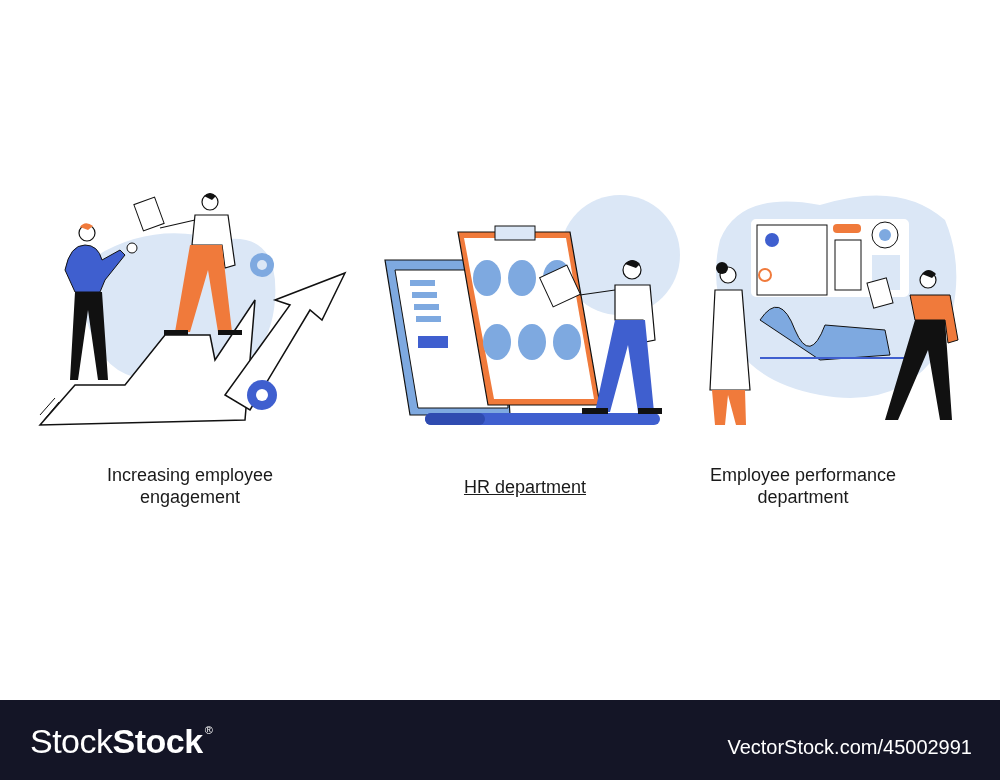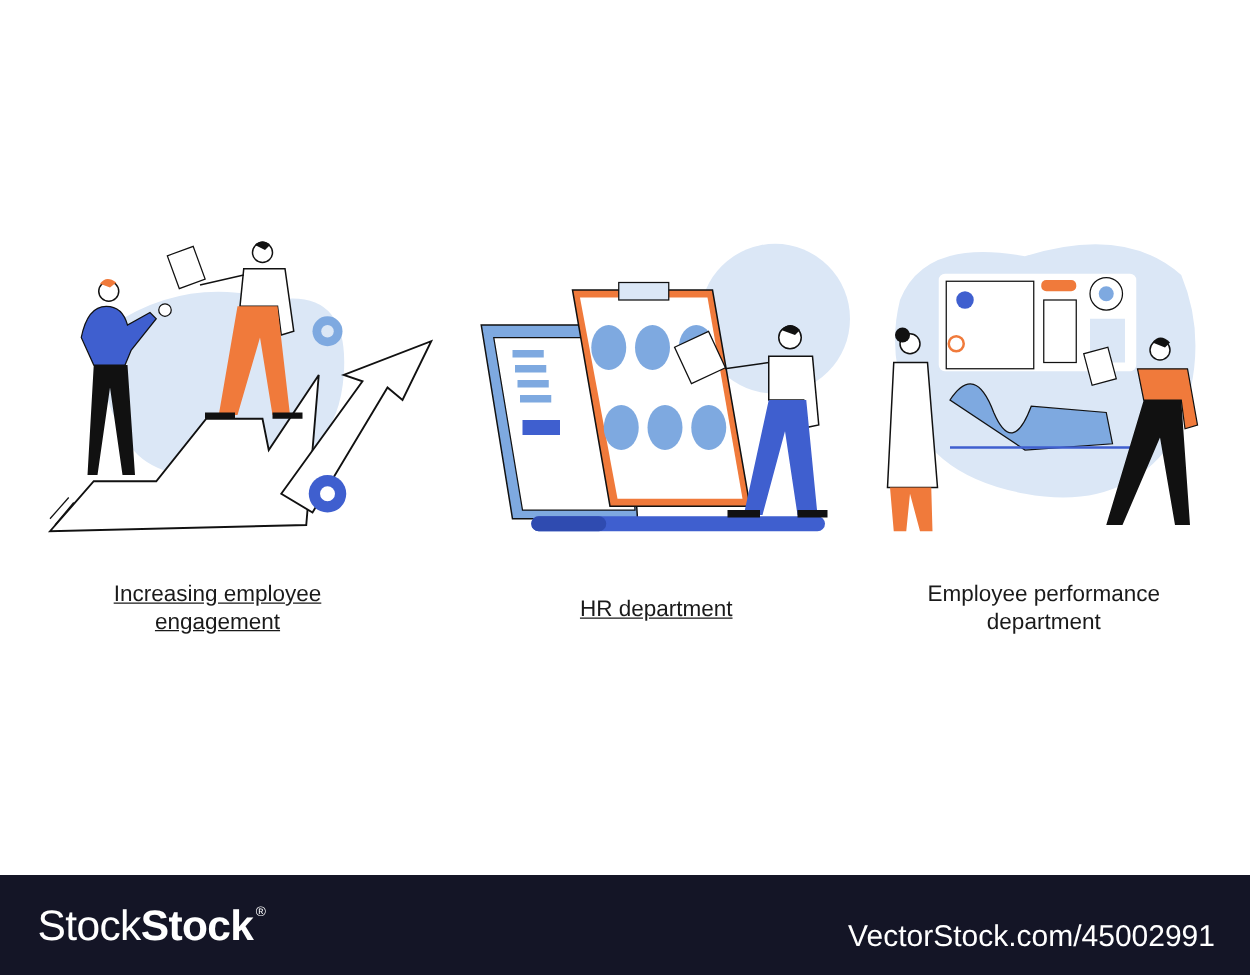--- a/index.html
+++ b/index.html
@@ -28,21 +28,21 @@
       letter-spacing: -0.5px;
       font-family: "Liberation Sans", sans-serif;
     }
     .brand .light { font-weight: 300; }
     .brand .bold { font-weight: 700; text-align: center; }
     .brand sup { font-size: 11px; vertical-align: top; position: relative; top: 2px; margin-left: 2px; }
     .footer-id {
       position: absolute;
       right: 28px; top: 36px;
       color: #ffffff;
-      font-size: 24px;
+      font-size: 20px;
       font-family: "Liberation Sans", sans-serif;
     }
   </style>
 </head>
 <body>
 
 <div class="scene" style="left:30px; top:180px; width:330px; height:250px;">
   <svg width="330" height="250" viewBox="0 0 330 250">
 
     <path d="M60 80 Q120 40 190 60 Q250 50 245 120 Q240 190 170 200 Q90 210 70 170 Q40 120 60 80Z" fill="#dbe7f6"></path>
@@ -71,21 +71,21 @@
     <circle cx="180" cy="22" r="8" fill="#fff" stroke="#111" stroke-width="1.2"></circle>
     <path d="M174 16 Q180 10 186 16 L182 20 Z" fill="#111"></path>
     <path d="M165 35 L198 35 L205 85 L195 88 L192 65 L162 65 Z" fill="#fff" stroke="#111" stroke-width="1.2"></path>
     <path d="M165 40 L130 48" stroke="#111" stroke-width="1.2"></path>
     <rect x="108" y="20" width="22" height="28" fill="#fff" stroke="#111" stroke-width="1" transform="rotate(-20 119 34)"></rect>
     <path d="M160 65 L145 152 L160 152 L178 90 L188 152 L202 152 L192 65 Z" fill="#f07a3b"></path>
     <rect x="134" y="150" width="24" height="5" fill="#111"></rect>
     <rect x="188" y="150" width="24" height="5" fill="#111"></rect>
   </svg>
 </div>
-<div class="caption" style="left:44px; top:464px; width:260px;text-decoration:underline;">
+<div class="caption" style="left:60px; top:464px; width:260px;">
   <div>Increasing employee</div>
   <div>engagement</div>
 </div>
 
 <div class="scene" style="left:370px; top:180px; width:320px; height:250px;">
   <svg width="320" height="250" viewBox="0 0 320 250">
     <circle cx="250" cy="75" r="60" fill="#dbe7f6"></circle>
 
     <path d="M15 80 L130 80 L140 235 L40 235 Z" fill="#7ea9e0" stroke="#111" stroke-width="1.2"></path>
     <path d="M25 90 L130 90 L138 228 L48 228 Z" fill="#ffffff" stroke="#111" stroke-width="1"></path>
@@ -145,21 +145,21 @@
     <circle cx="65" cy="95" r="6" fill="none" stroke="#f07a3b" stroke-width="2"></circle>
     <path d="M12 210 L15 245 L25 245 L28 215 L36 245 L46 245 L45 210 Z" fill="#f07a3b"></path>
 
     <circle cx="228" cy="100" r="8" fill="#fff" stroke="#111" stroke-width="1.2"></circle>
     <path d="M222 94 Q228 86 236 94 L232 98 Z" fill="#111"></path>
     <path d="M210 115 L250 115 L258 160 L248 163 L245 140 L215 140 Z" fill="#f07a3b" stroke="#111" stroke-width="1"></path>
     <rect x="170" y="100" width="20" height="26" fill="#fff" stroke="#111" stroke-width="1" transform="rotate(-15 180 113)"></rect>
     <path d="M215 140 L185 240 L198 240 L228 170 L240 240 L252 240 L245 140 Z" fill="#111"></path>
   </svg>
 </div>
-<div class="caption" style="left:700px; top:464px; width:270px;">
+<div class="caption" style="left:668px; top:464px; width:270px;">
   <div>Employee performance</div>
   <div>department</div>
 </div>
 
 <div class="footer">
   <div class="brand">
     <span class="light">Stock</span><span class="bold">Stock</span><sup>®</sup>
   </div>
   <div class="footer-id">VectorStock.com/45002991</div>
 </div>

